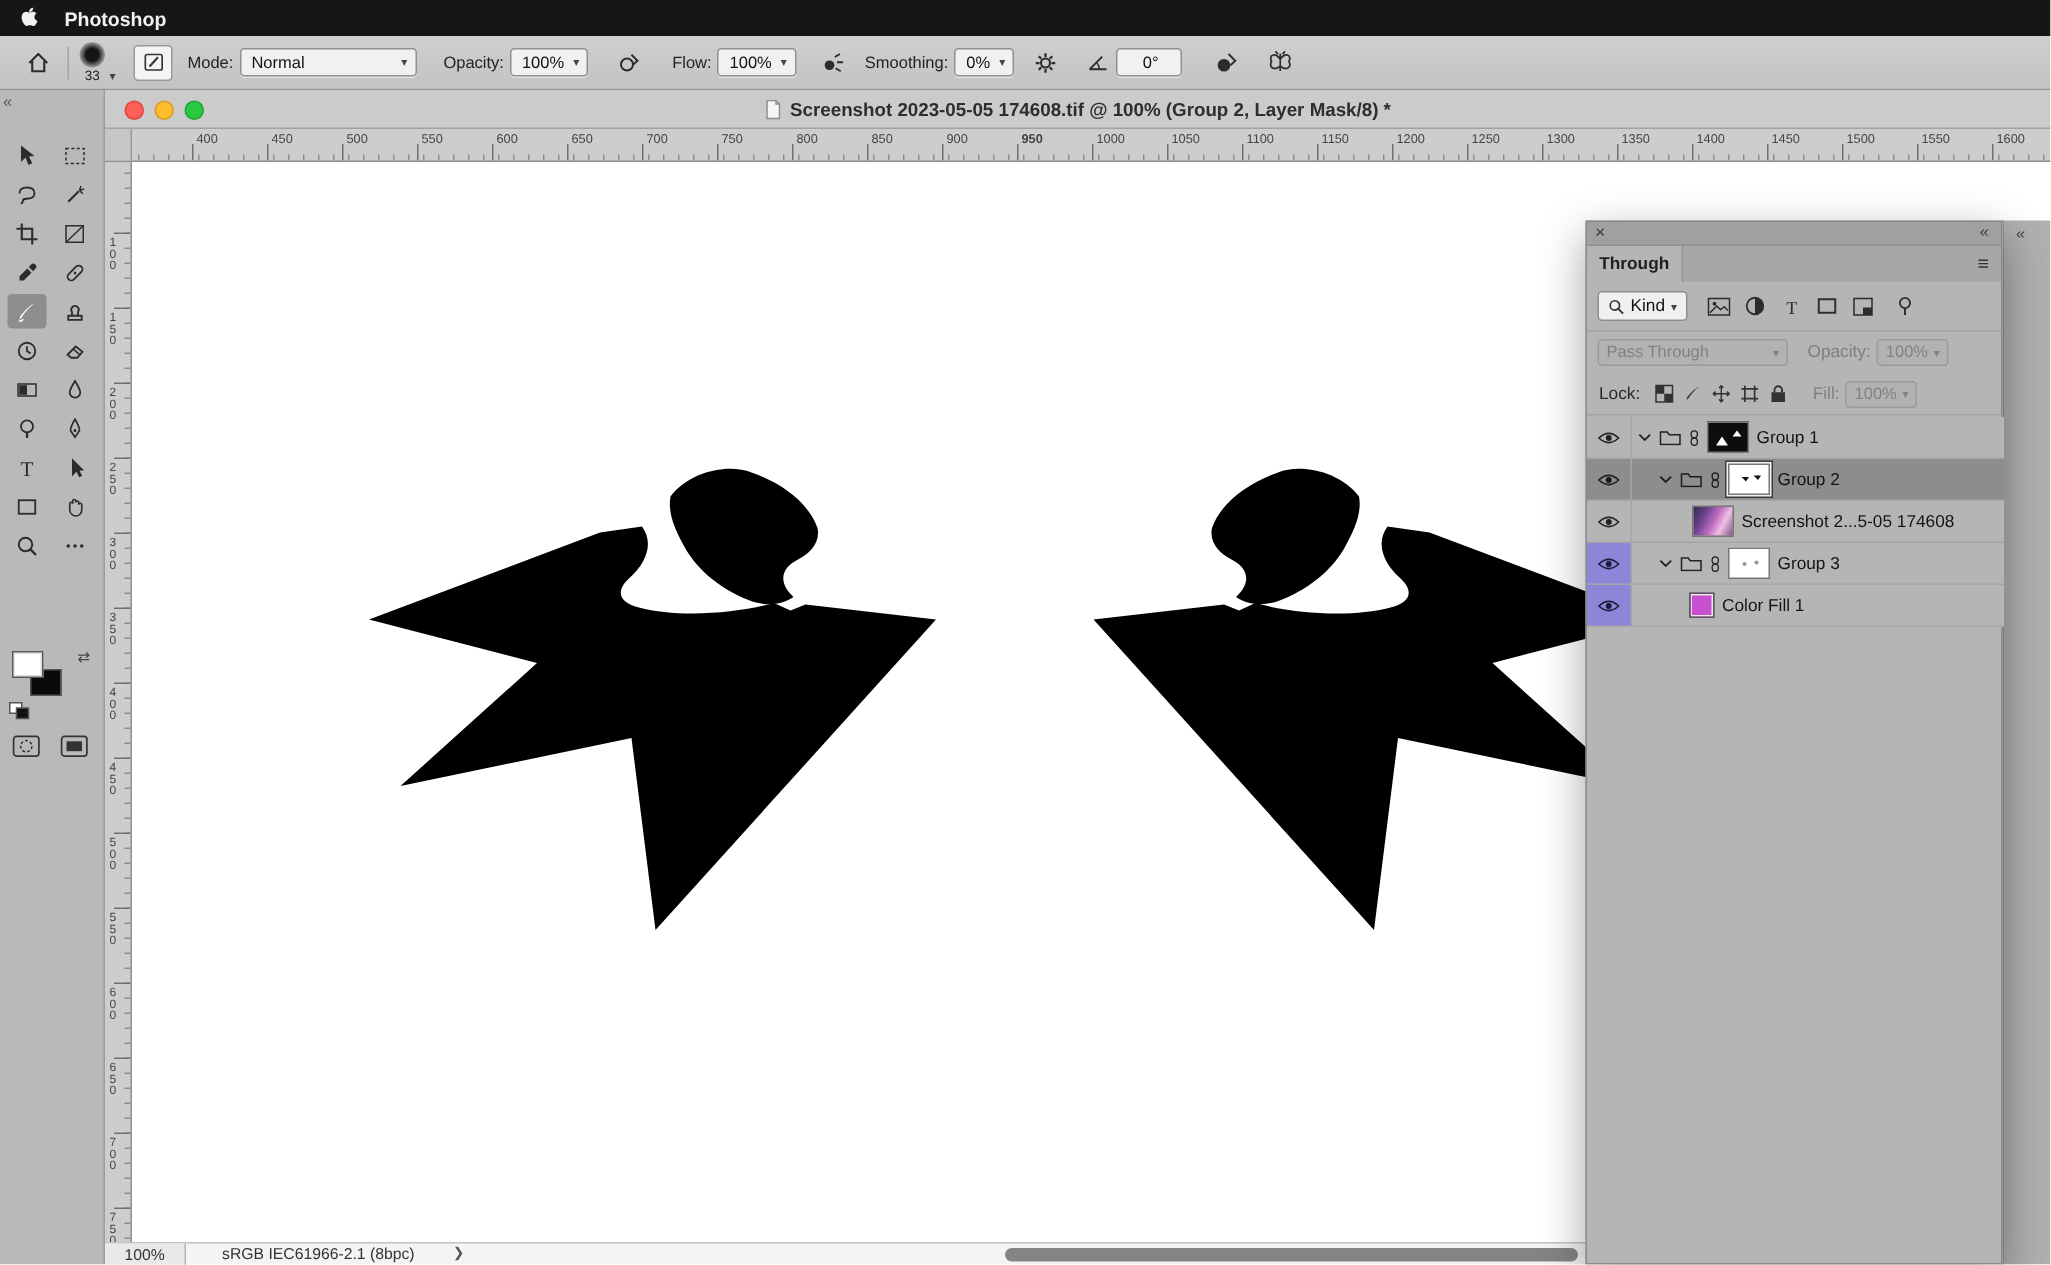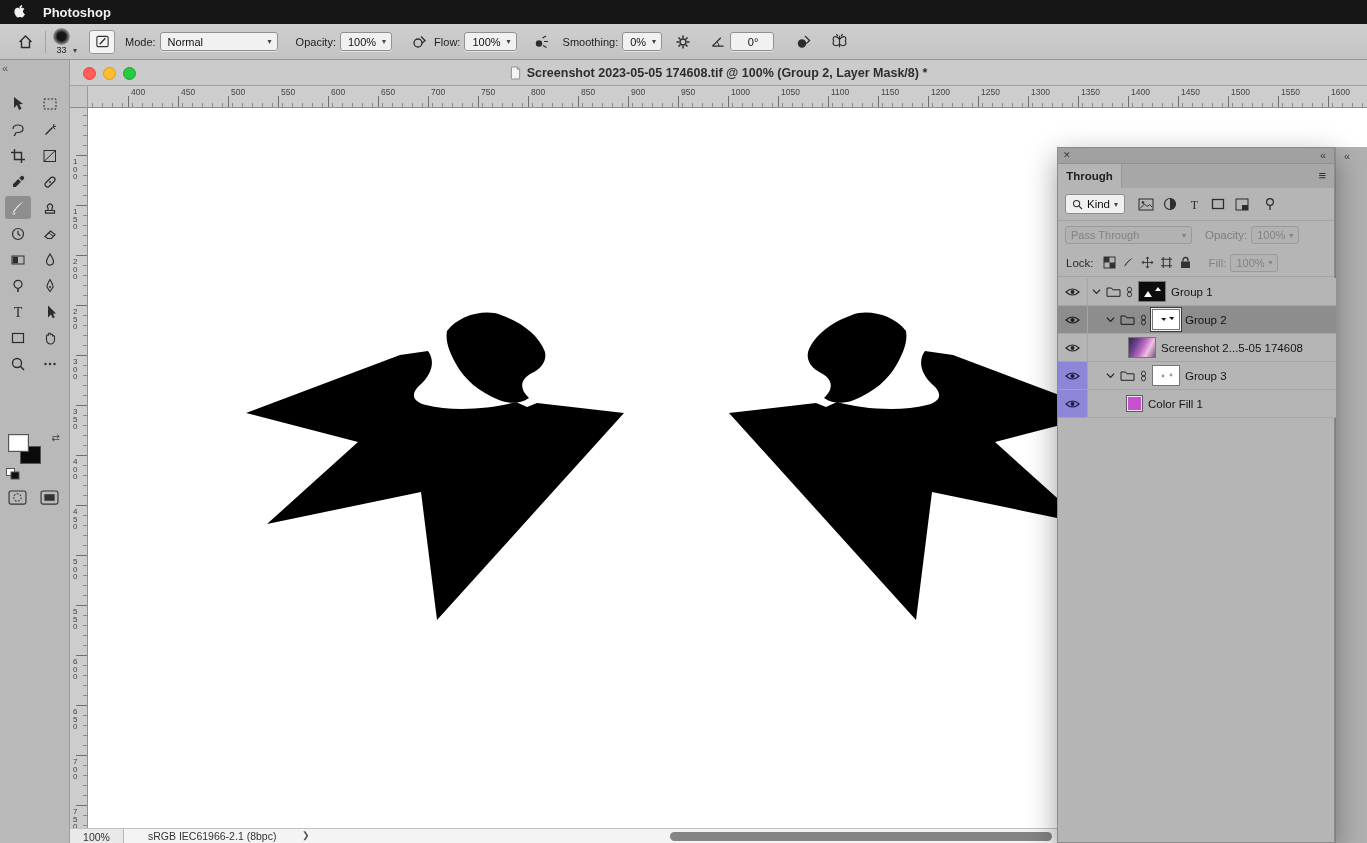--- a/index.html
+++ b/index.html
@@ -137,21 +137,21 @@
   <div class="dd">
     <span>100%</span>
     <span class="caret">▾</span>
   </div>
   <div class="obtn" style="margin-left:14px">
     <svg width="17" height="16" viewBox="0 0 16 16">
         <circle cx="6.5" cy="9" r="4" fill="none" stroke="#2c2c2c" stroke-width="1.3"></circle>
         <path d="M9.5 2.5 L13.5 6.5 L10.5 9.2" fill="none" stroke="#2c2c2c" stroke-width="1.3"></path>
       </svg>
   </div>
-  <span class="olabel" style="margin-left:2px">Flow:</span>
+  <span class="olabel" style="margin-left:16px">Flow:</span>
   <div class="dd">
     <span>100%</span>
     <span class="caret">▾</span>
   </div>
   <div class="obtn" style="margin-left:12px">
     <svg width="17" height="16" viewBox="0 0 16 16">
         <circle cx="5.5" cy="9.5" r="3.2" fill="#2c2c2c"></circle>
         <path d="M9 4 l3.5-2 M10.5 7.5 h4 M9.5 11.5 l3.5 2" stroke="#2c2c2c" stroke-width="1.2"></path>
       </svg>
   </div>
@@ -512,21 +512,21 @@
     <div class="hl" style="left: 361px;">700</div>
     <div class="ht" style="left: 408px;"></div>
     <div class="hl" style="left: 411px;">750</div>
     <div class="ht" style="left: 458px;"></div>
     <div class="hl" style="left: 461px;">800</div>
     <div class="ht" style="left: 508px;"></div>
     <div class="hl" style="left: 511px;">850</div>
     <div class="ht" style="left: 558px;"></div>
     <div class="hl" style="left: 561px;">900</div>
     <div class="ht" style="left: 608px;"></div>
-    <div class="hl" style="left: 611px;">950</div>
+    <div class="hl" style="left: 611px; font-weight: bold;">950</div>
     <div class="ht" style="left: 658px;"></div>
     <div class="hl" style="left: 661px;">1000</div>
     <div class="ht" style="left: 708px;"></div>
     <div class="hl" style="left: 711px;">1050</div>
     <div class="ht" style="left: 758px;"></div>
     <div class="hl" style="left: 761px;">1100</div>
     <div class="ht" style="left: 808px;"></div>
     <div class="hl" style="left: 811px;">1150</div>
     <div class="ht" style="left: 858px;"></div>
     <div class="hl" style="left: 861px;">1200</div>

